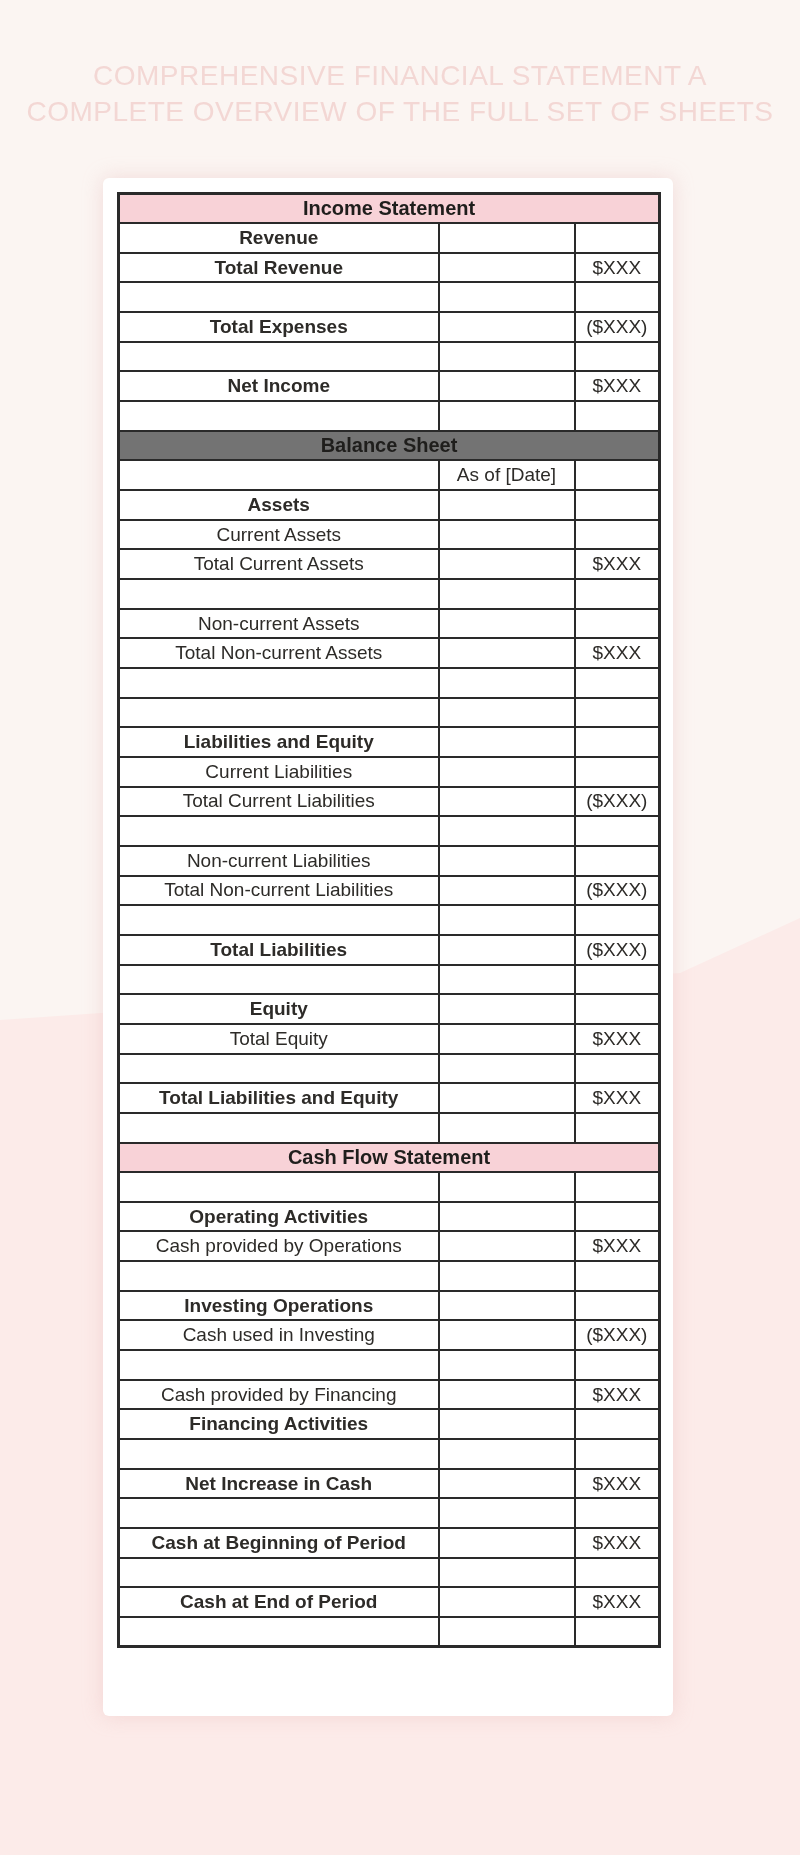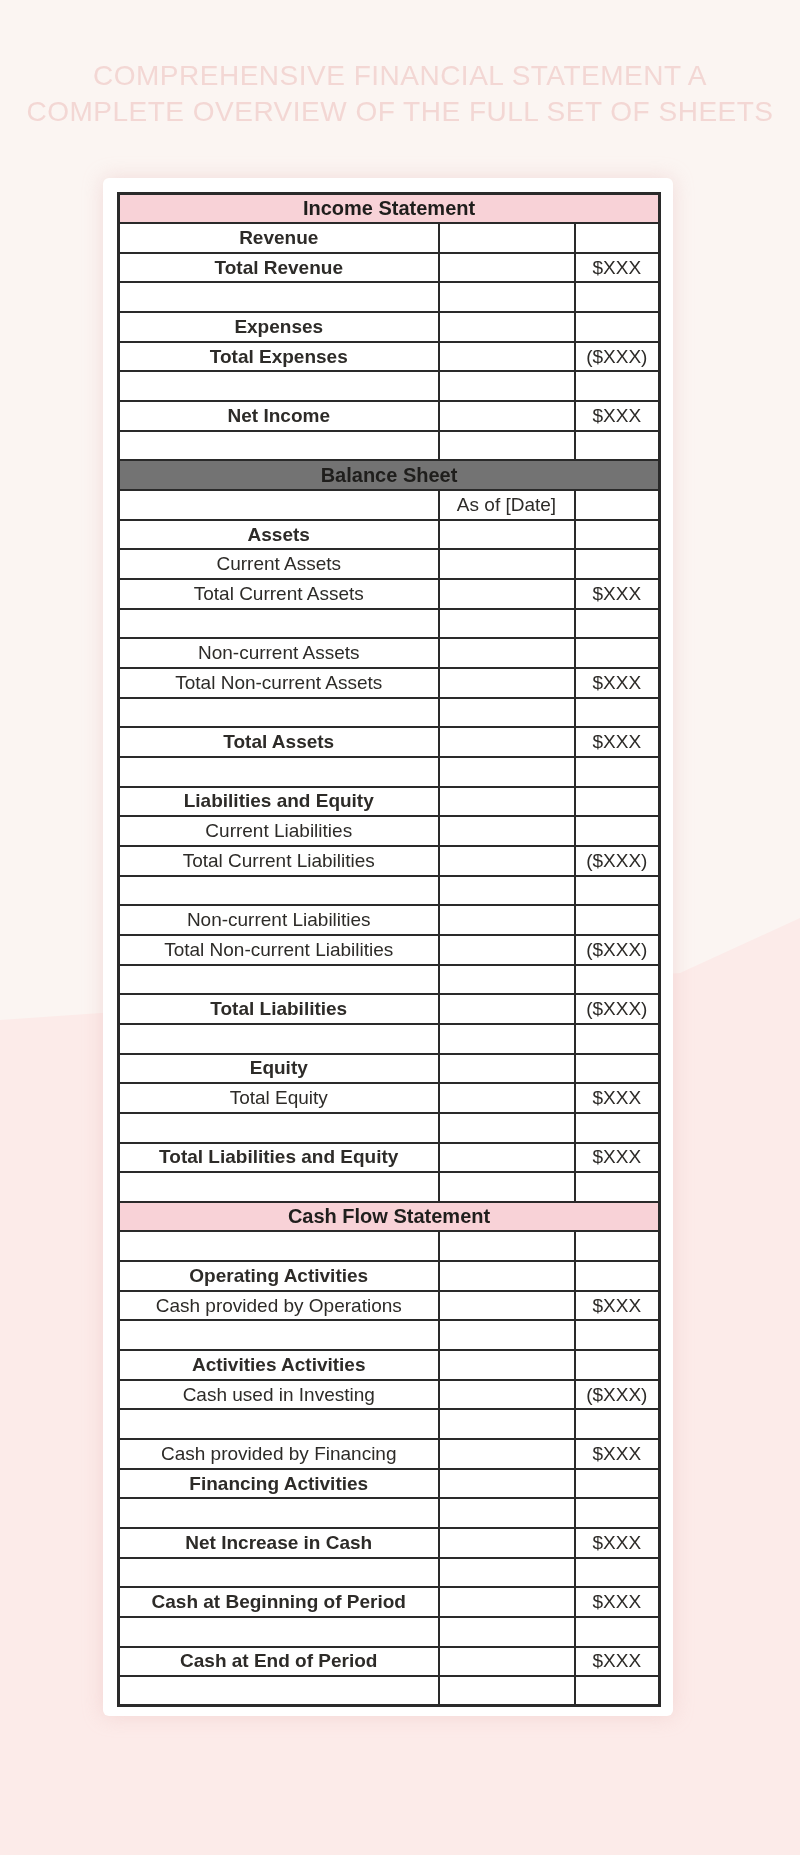--- a/index.html
+++ b/index.html
@@ -71,25 +71,20 @@
           <td class="c1 b">Total Revenue</td>
           <td class="c2"></td>
           <td class="c3">$XXX</td>
         </tr>
         <tr>
           <td class="c1"></td>
           <td class="c2"></td>
           <td class="c3"></td>
         </tr>
         <tr>
-          <td class="c1 b">Expenses</td>
-          <td class="c2"></td>
-          <td class="c3"></td>
-        </tr>
-        <tr>
           <td class="c1 b">Total Expenses</td>
           <td class="c2"></td>
           <td class="c3">($XXX)</td>
         </tr>
         <tr>
           <td class="c1"></td>
           <td class="c2"></td>
           <td class="c3"></td>
         </tr>
         <tr>
@@ -139,25 +134,20 @@
           <td class="c1">Total Non-current Assets</td>
           <td class="c2"></td>
           <td class="c3">$XXX</td>
         </tr>
         <tr>
           <td class="c1"></td>
           <td class="c2"></td>
           <td class="c3"></td>
         </tr>
         <tr>
-          <td class="c1 b">Total Assets</td>
-          <td class="c2"></td>
-          <td class="c3">$XXX</td>
-        </tr>
-        <tr>
           <td class="c1"></td>
           <td class="c2"></td>
           <td class="c3"></td>
         </tr>
         <tr>
           <td class="c1 b">Liabilities and Equity</td>
           <td class="c2"></td>
           <td class="c3"></td>
         </tr>
         <tr>
@@ -242,21 +232,21 @@
           <td class="c1">Cash provided by Operations</td>
           <td class="c2"></td>
           <td class="c3">$XXX</td>
         </tr>
         <tr>
           <td class="c1"></td>
           <td class="c2"></td>
           <td class="c3"></td>
         </tr>
         <tr>
-          <td class="c1 b">Activities Activities</td>
+          <td class="c1 b">Investing Operations</td>
           <td class="c2"></td>
           <td class="c3"></td>
         </tr>
         <tr>
           <td class="c1">Cash used in Investing</td>
           <td class="c2"></td>
           <td class="c3">($XXX)</td>
         </tr>
         <tr>
           <td class="c1"></td>

